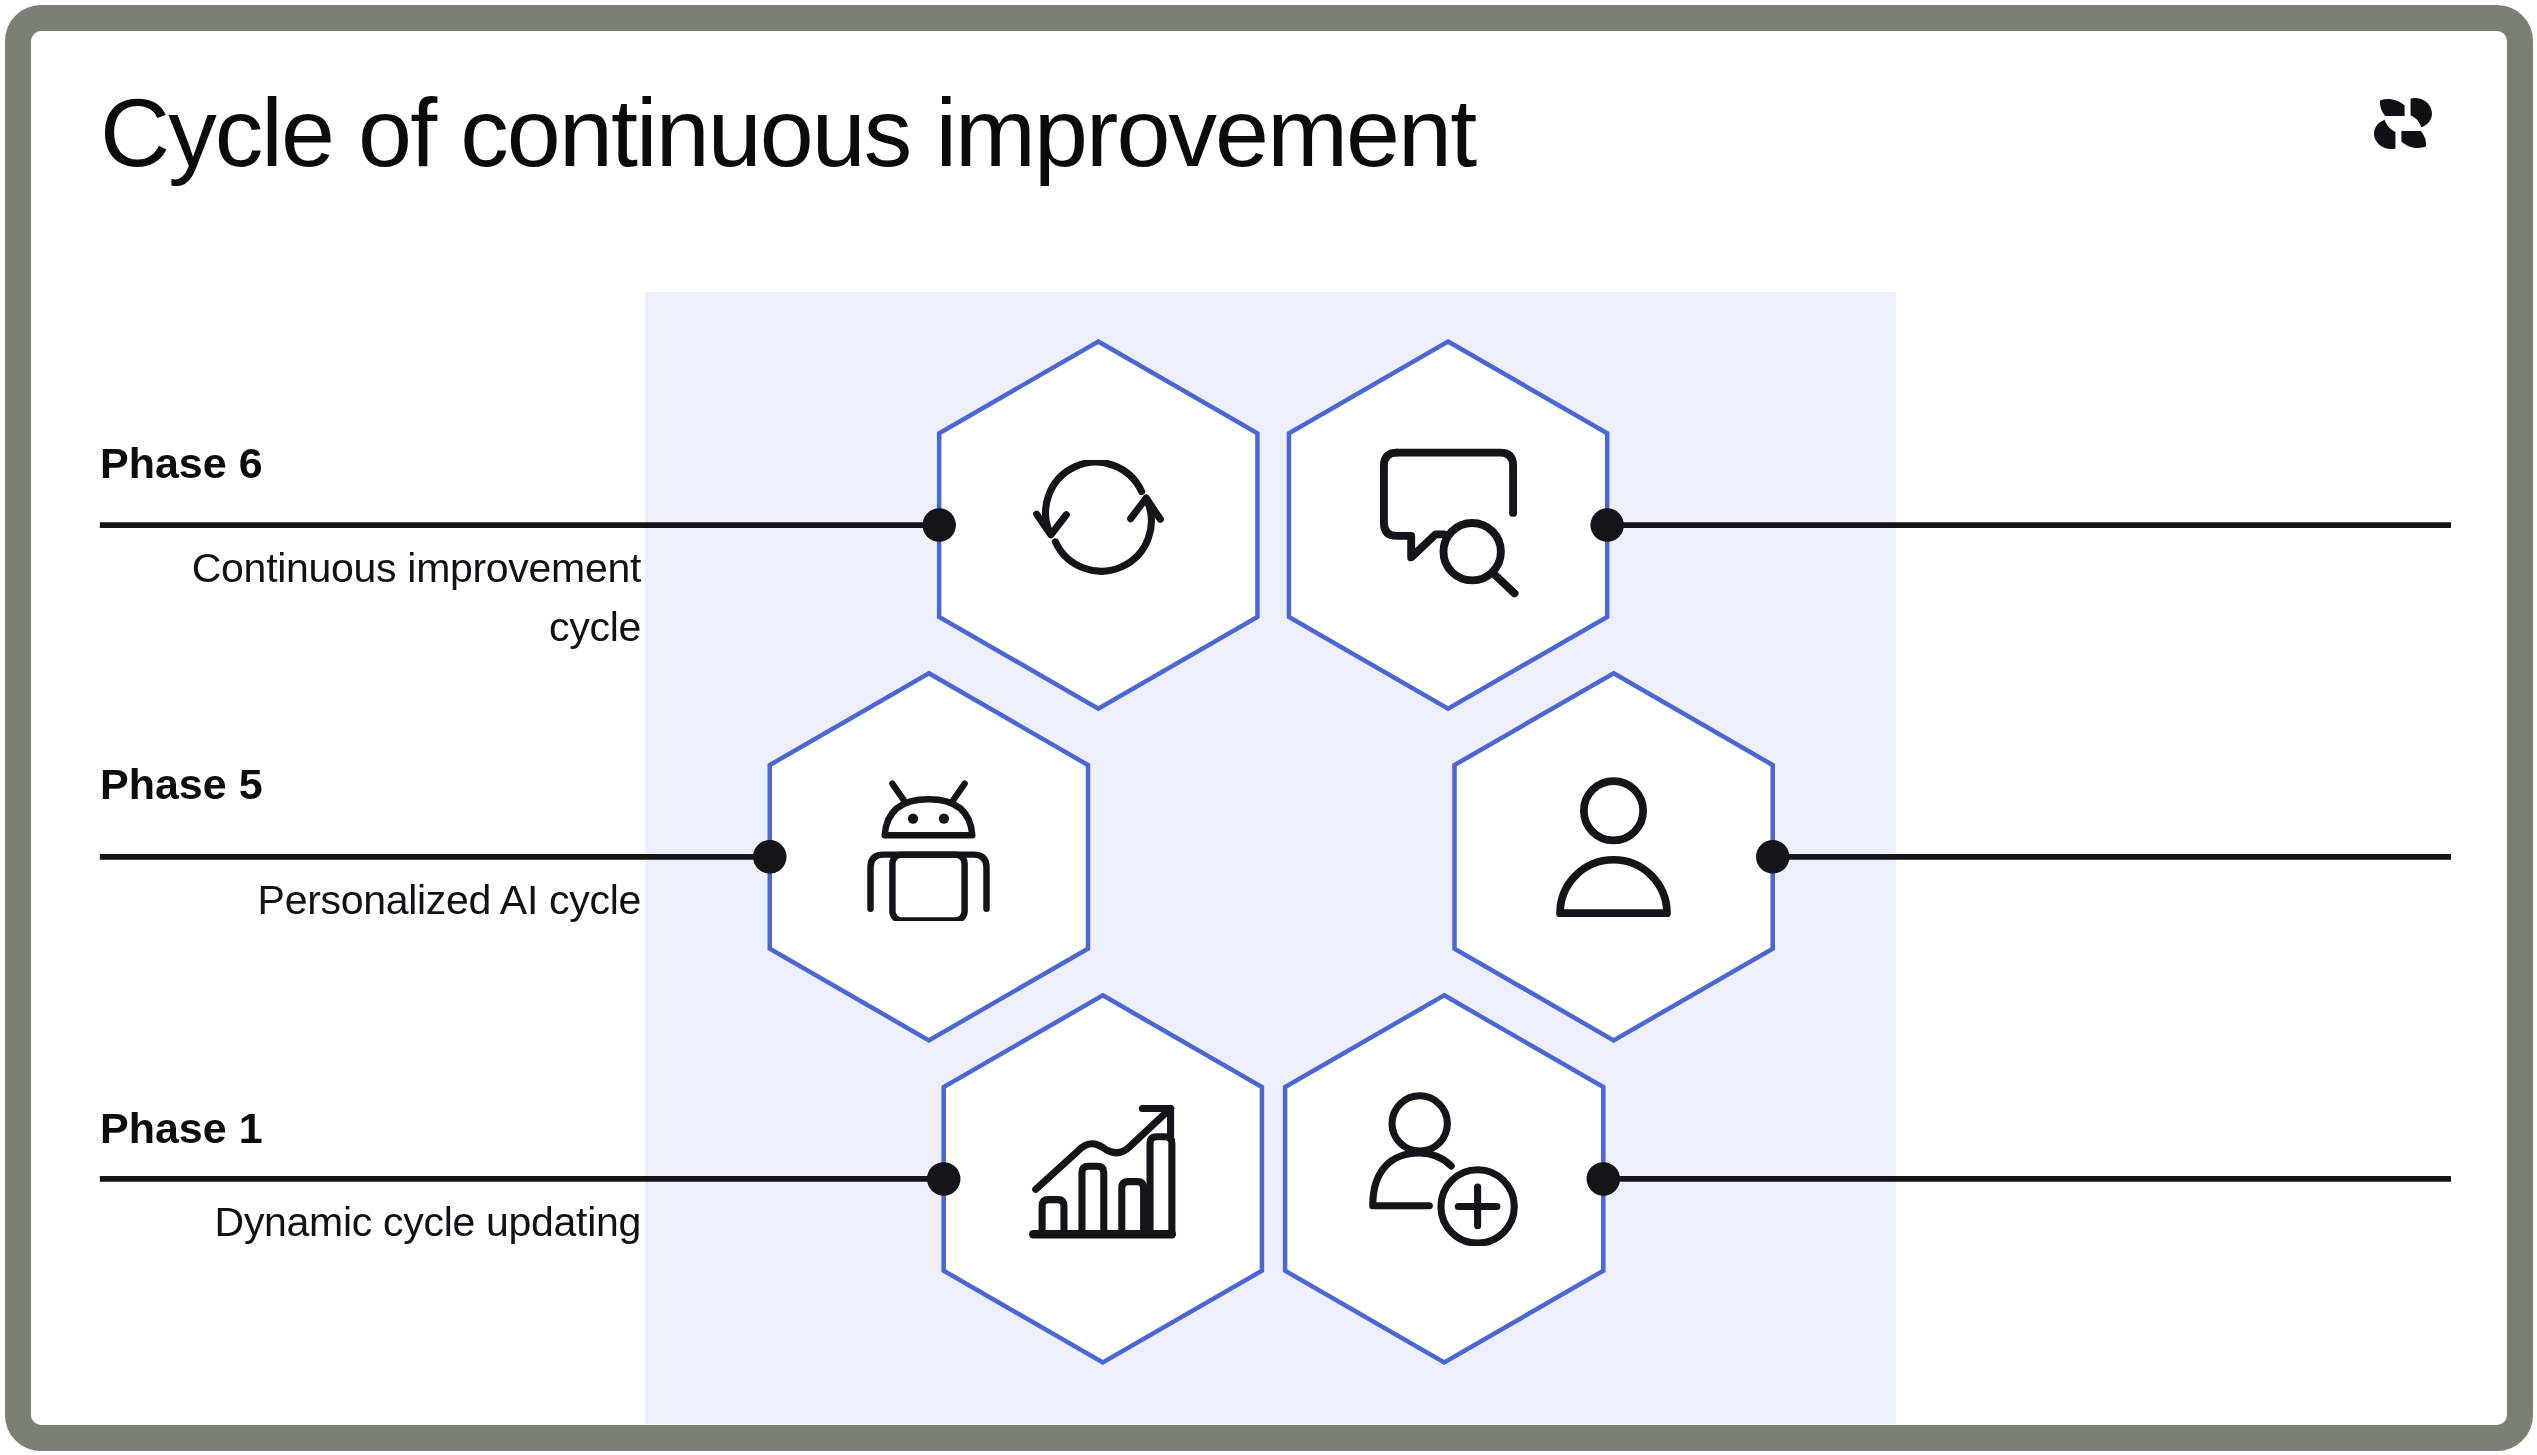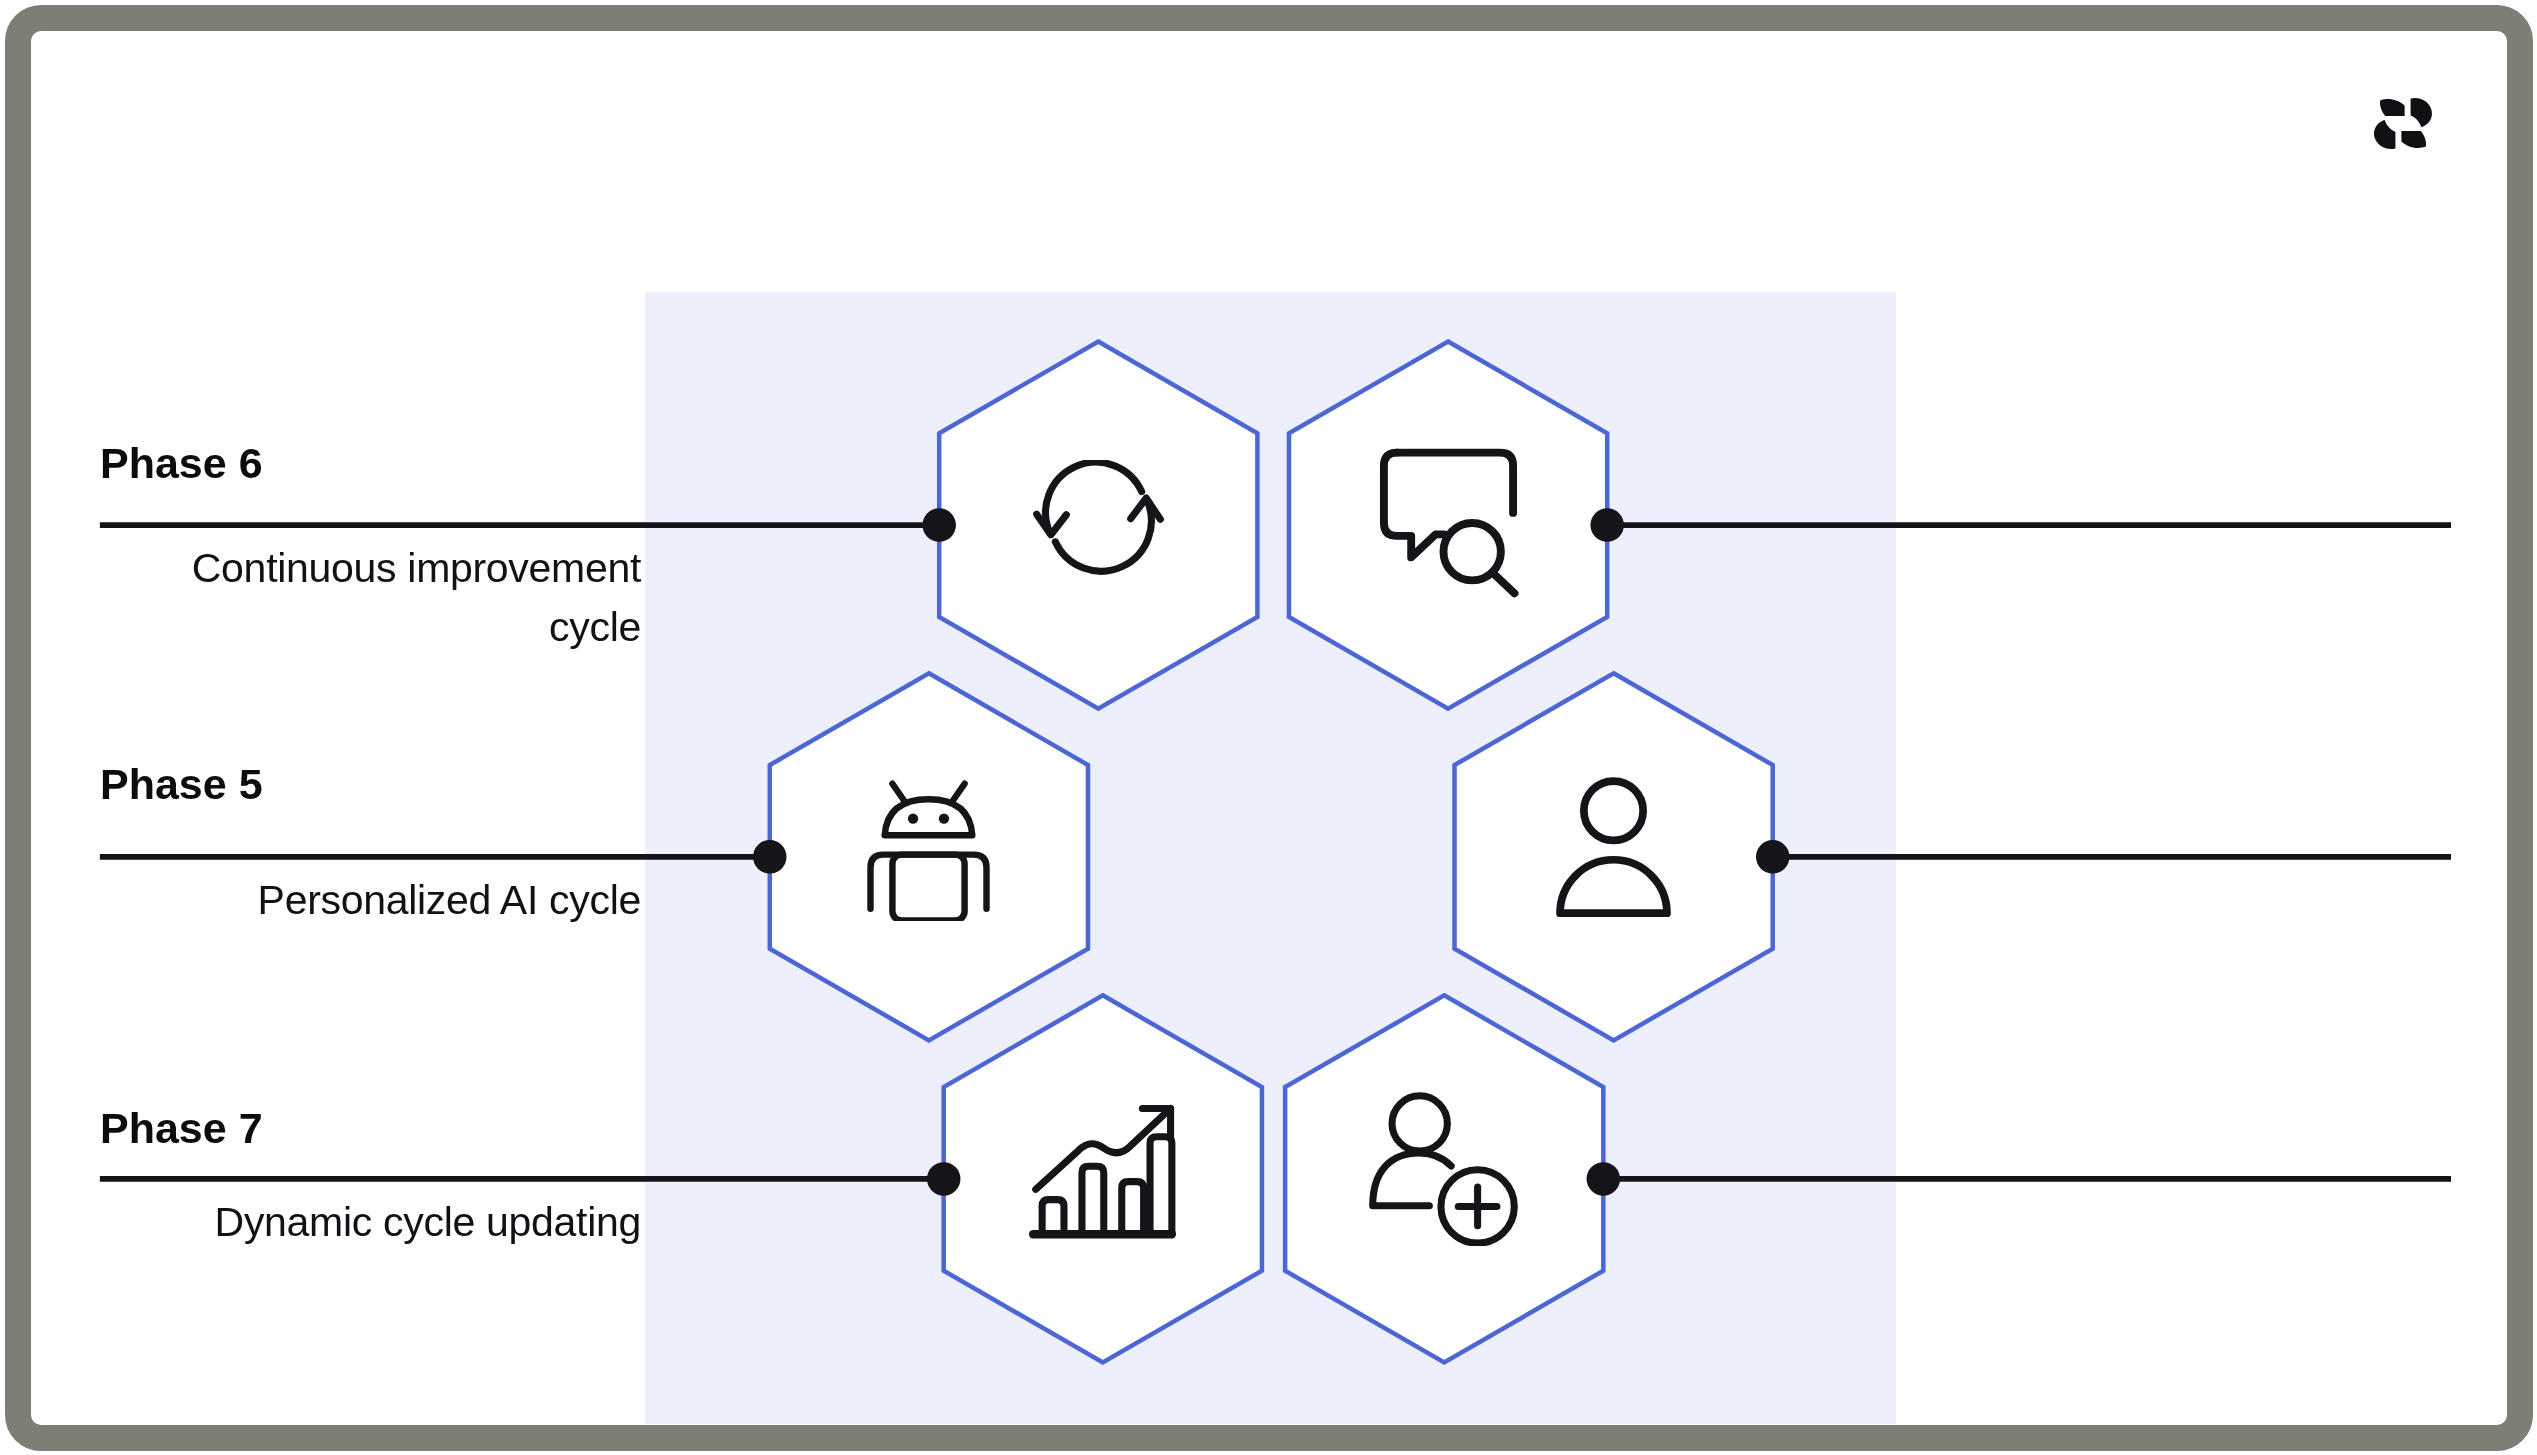--- a/index.html
+++ b/index.html
@@ -51,20 +51,21 @@
   }
   .side-left .phase-label{left:100px}
   .side-left .phase-desc{left:100px;width:541px;text-align:right}
   .logo-fill{fill:#101014}
 </style>
 </head>
 <body>
 
 <div class="canvas">
 
+  <h1 class="page-title">Cycle of continuous improvement</h1>
 
   <svg class="brand-logo" width="76" height="65" viewBox="0 0 140 120">
     <g class="logo-fill">
       <path d="M28,17 C44,12 61,16 73,27 L73,46 L37,46 C30,37 26,26 28,17 Z"></path>
       <path d="M84,14 C101,10 117,19 122,33 C127,48 119,61 104,67 C100,56 93,48 84,45 Z"></path>
       <g transform="rotate(180 70 60)">
         <path d="M28,17 C44,12 61,16 73,27 L73,46 L37,46 C30,37 26,26 28,17 Z"></path>
         <path d="M84,14 C101,10 117,19 122,33 C127,48 119,61 104,67 C100,56 93,48 84,45 Z"></path>
       </g>
     </g>
@@ -157,21 +158,21 @@
 
   <div class="phase side-left">
     <div class="phase-label" style="top:439px">Phase 6</div>
     <div class="phase-desc" style="top:539px">Continuous improvement cycle</div>
   </div>
   <div class="phase side-left">
     <div class="phase-label" style="top:760px">Phase 5</div>
     <div class="phase-desc" style="top:871px">Personalized AI cycle</div>
   </div>
   <div class="phase side-left">
-    <div class="phase-label" style="top:1104px">Phase 7</div>
+    <div class="phase-label" style="top:1104px">Phase 1</div>
     <div class="phase-desc" style="top:1193px">Dynamic cycle updating</div>
   </div>
 
   <div class="phase side-right">
     
     
   </div>
   <div class="phase side-right">
     
     

